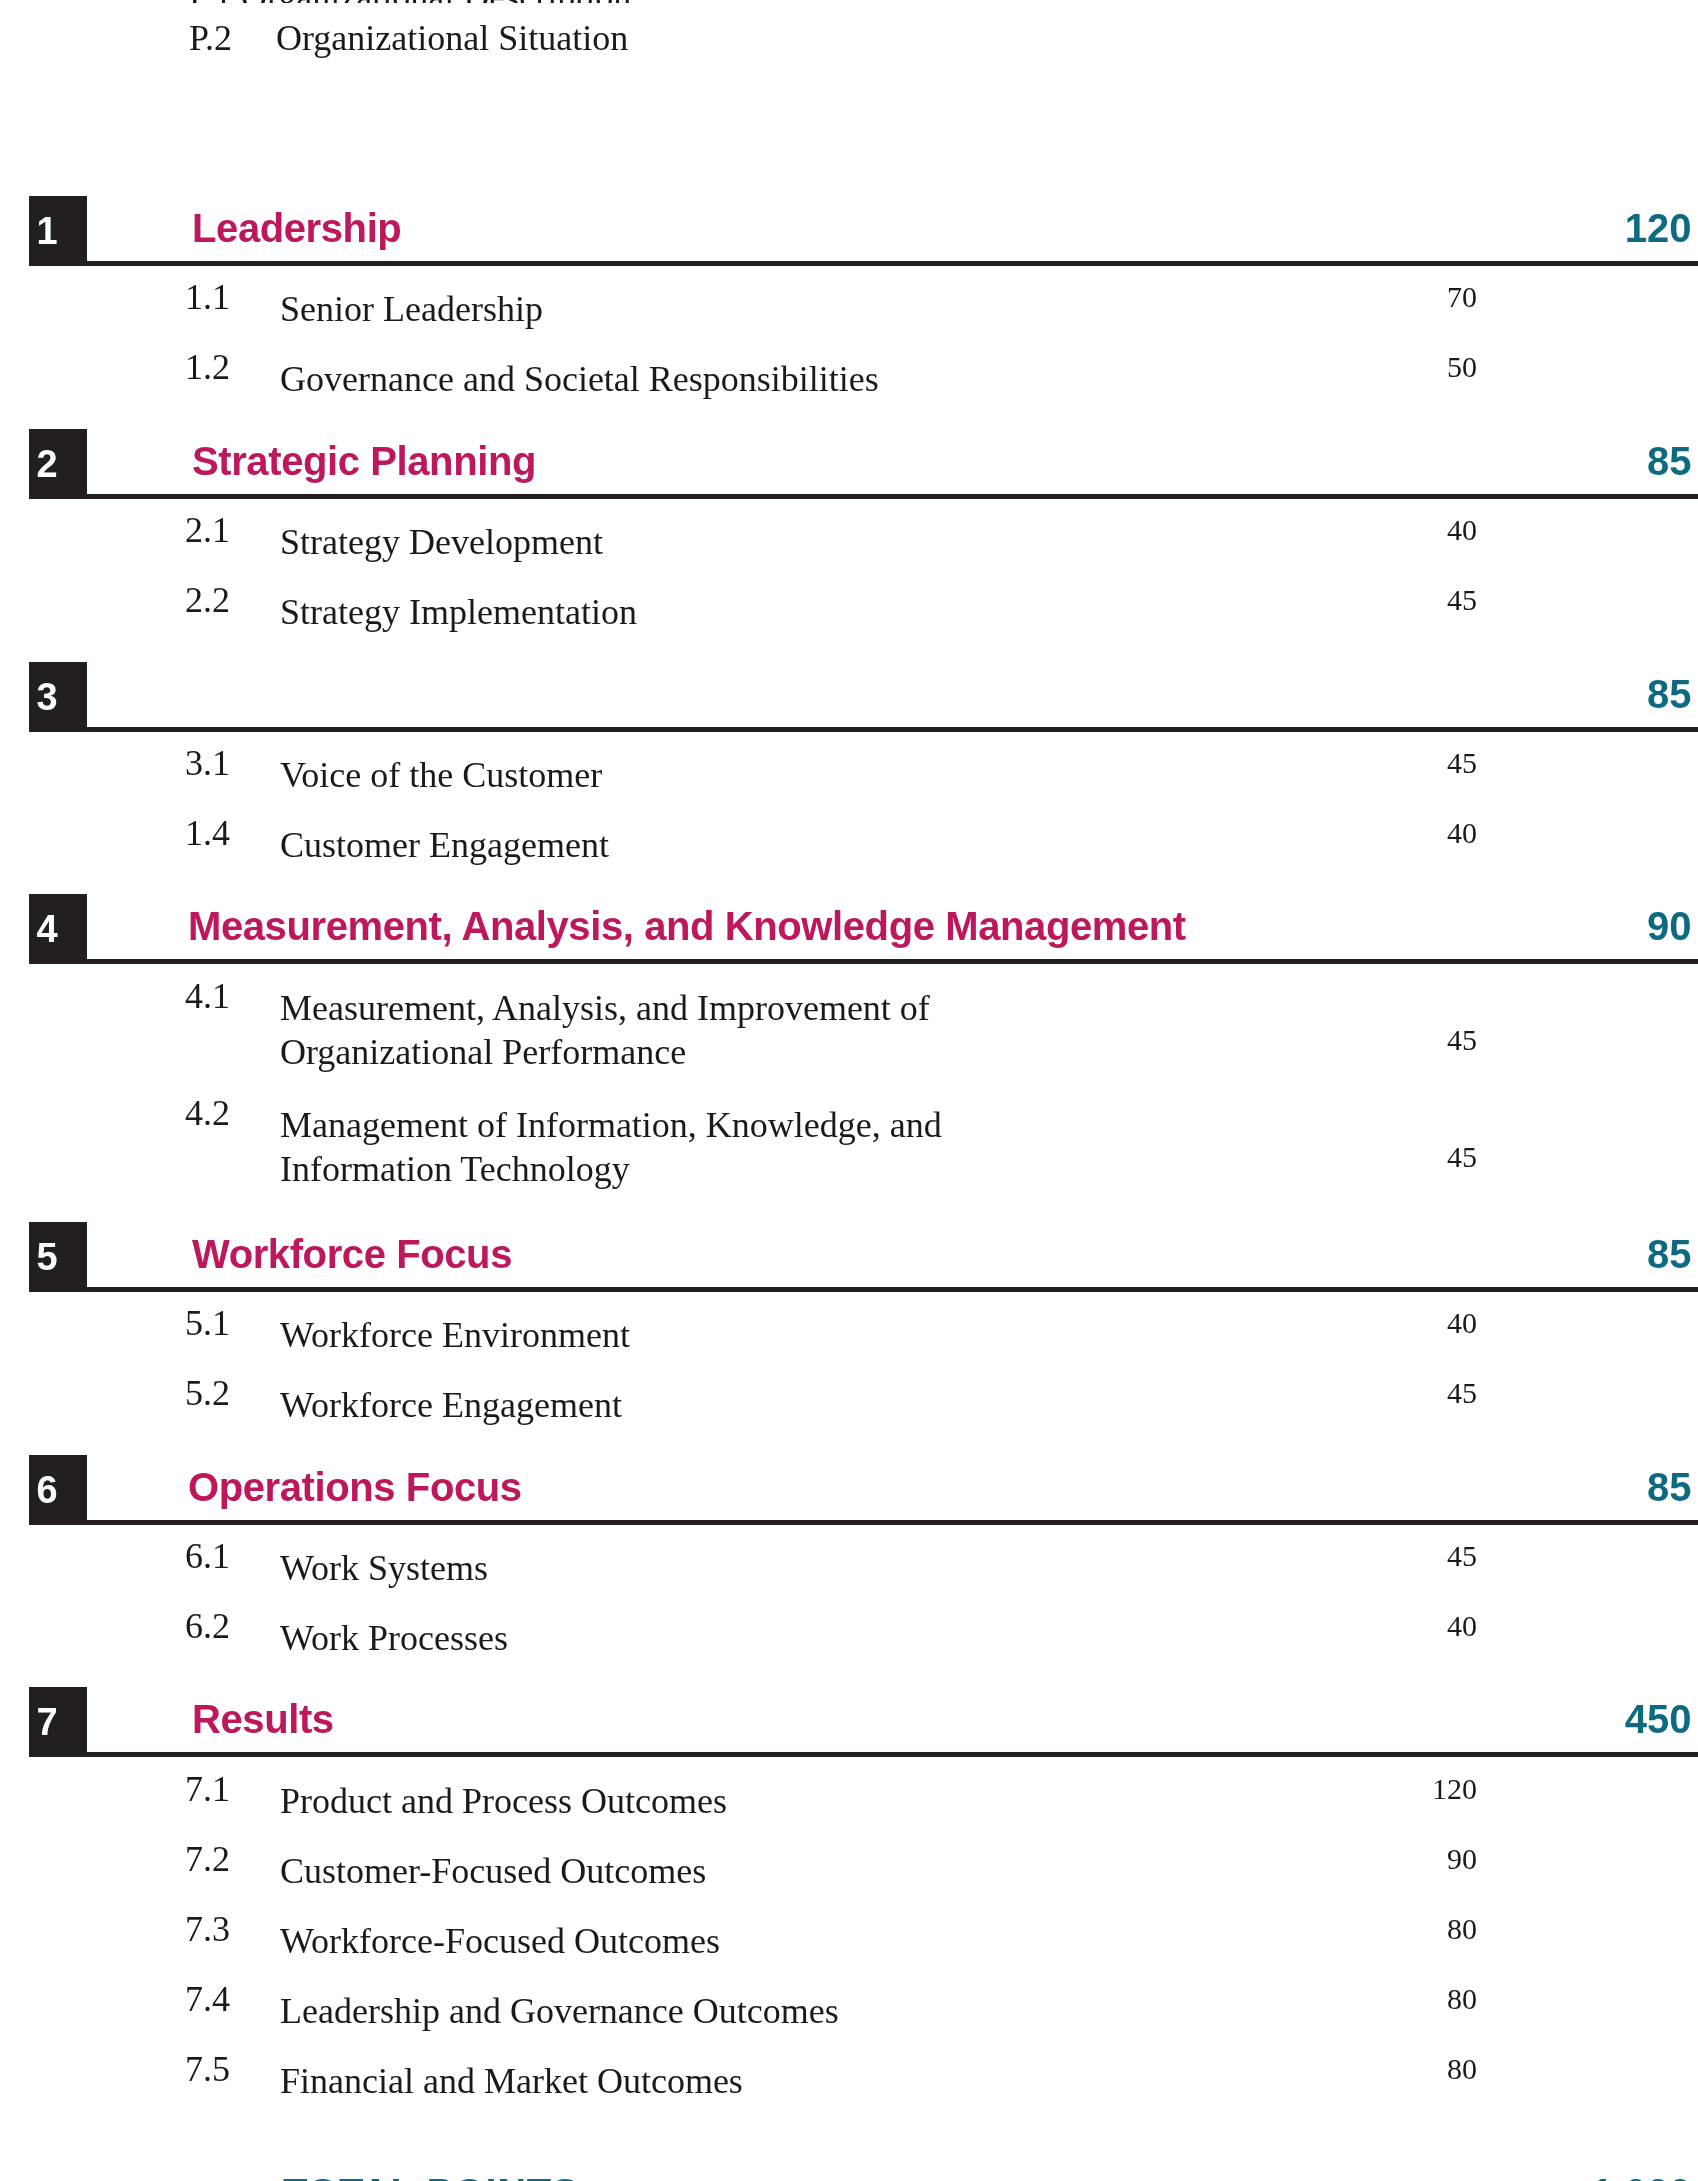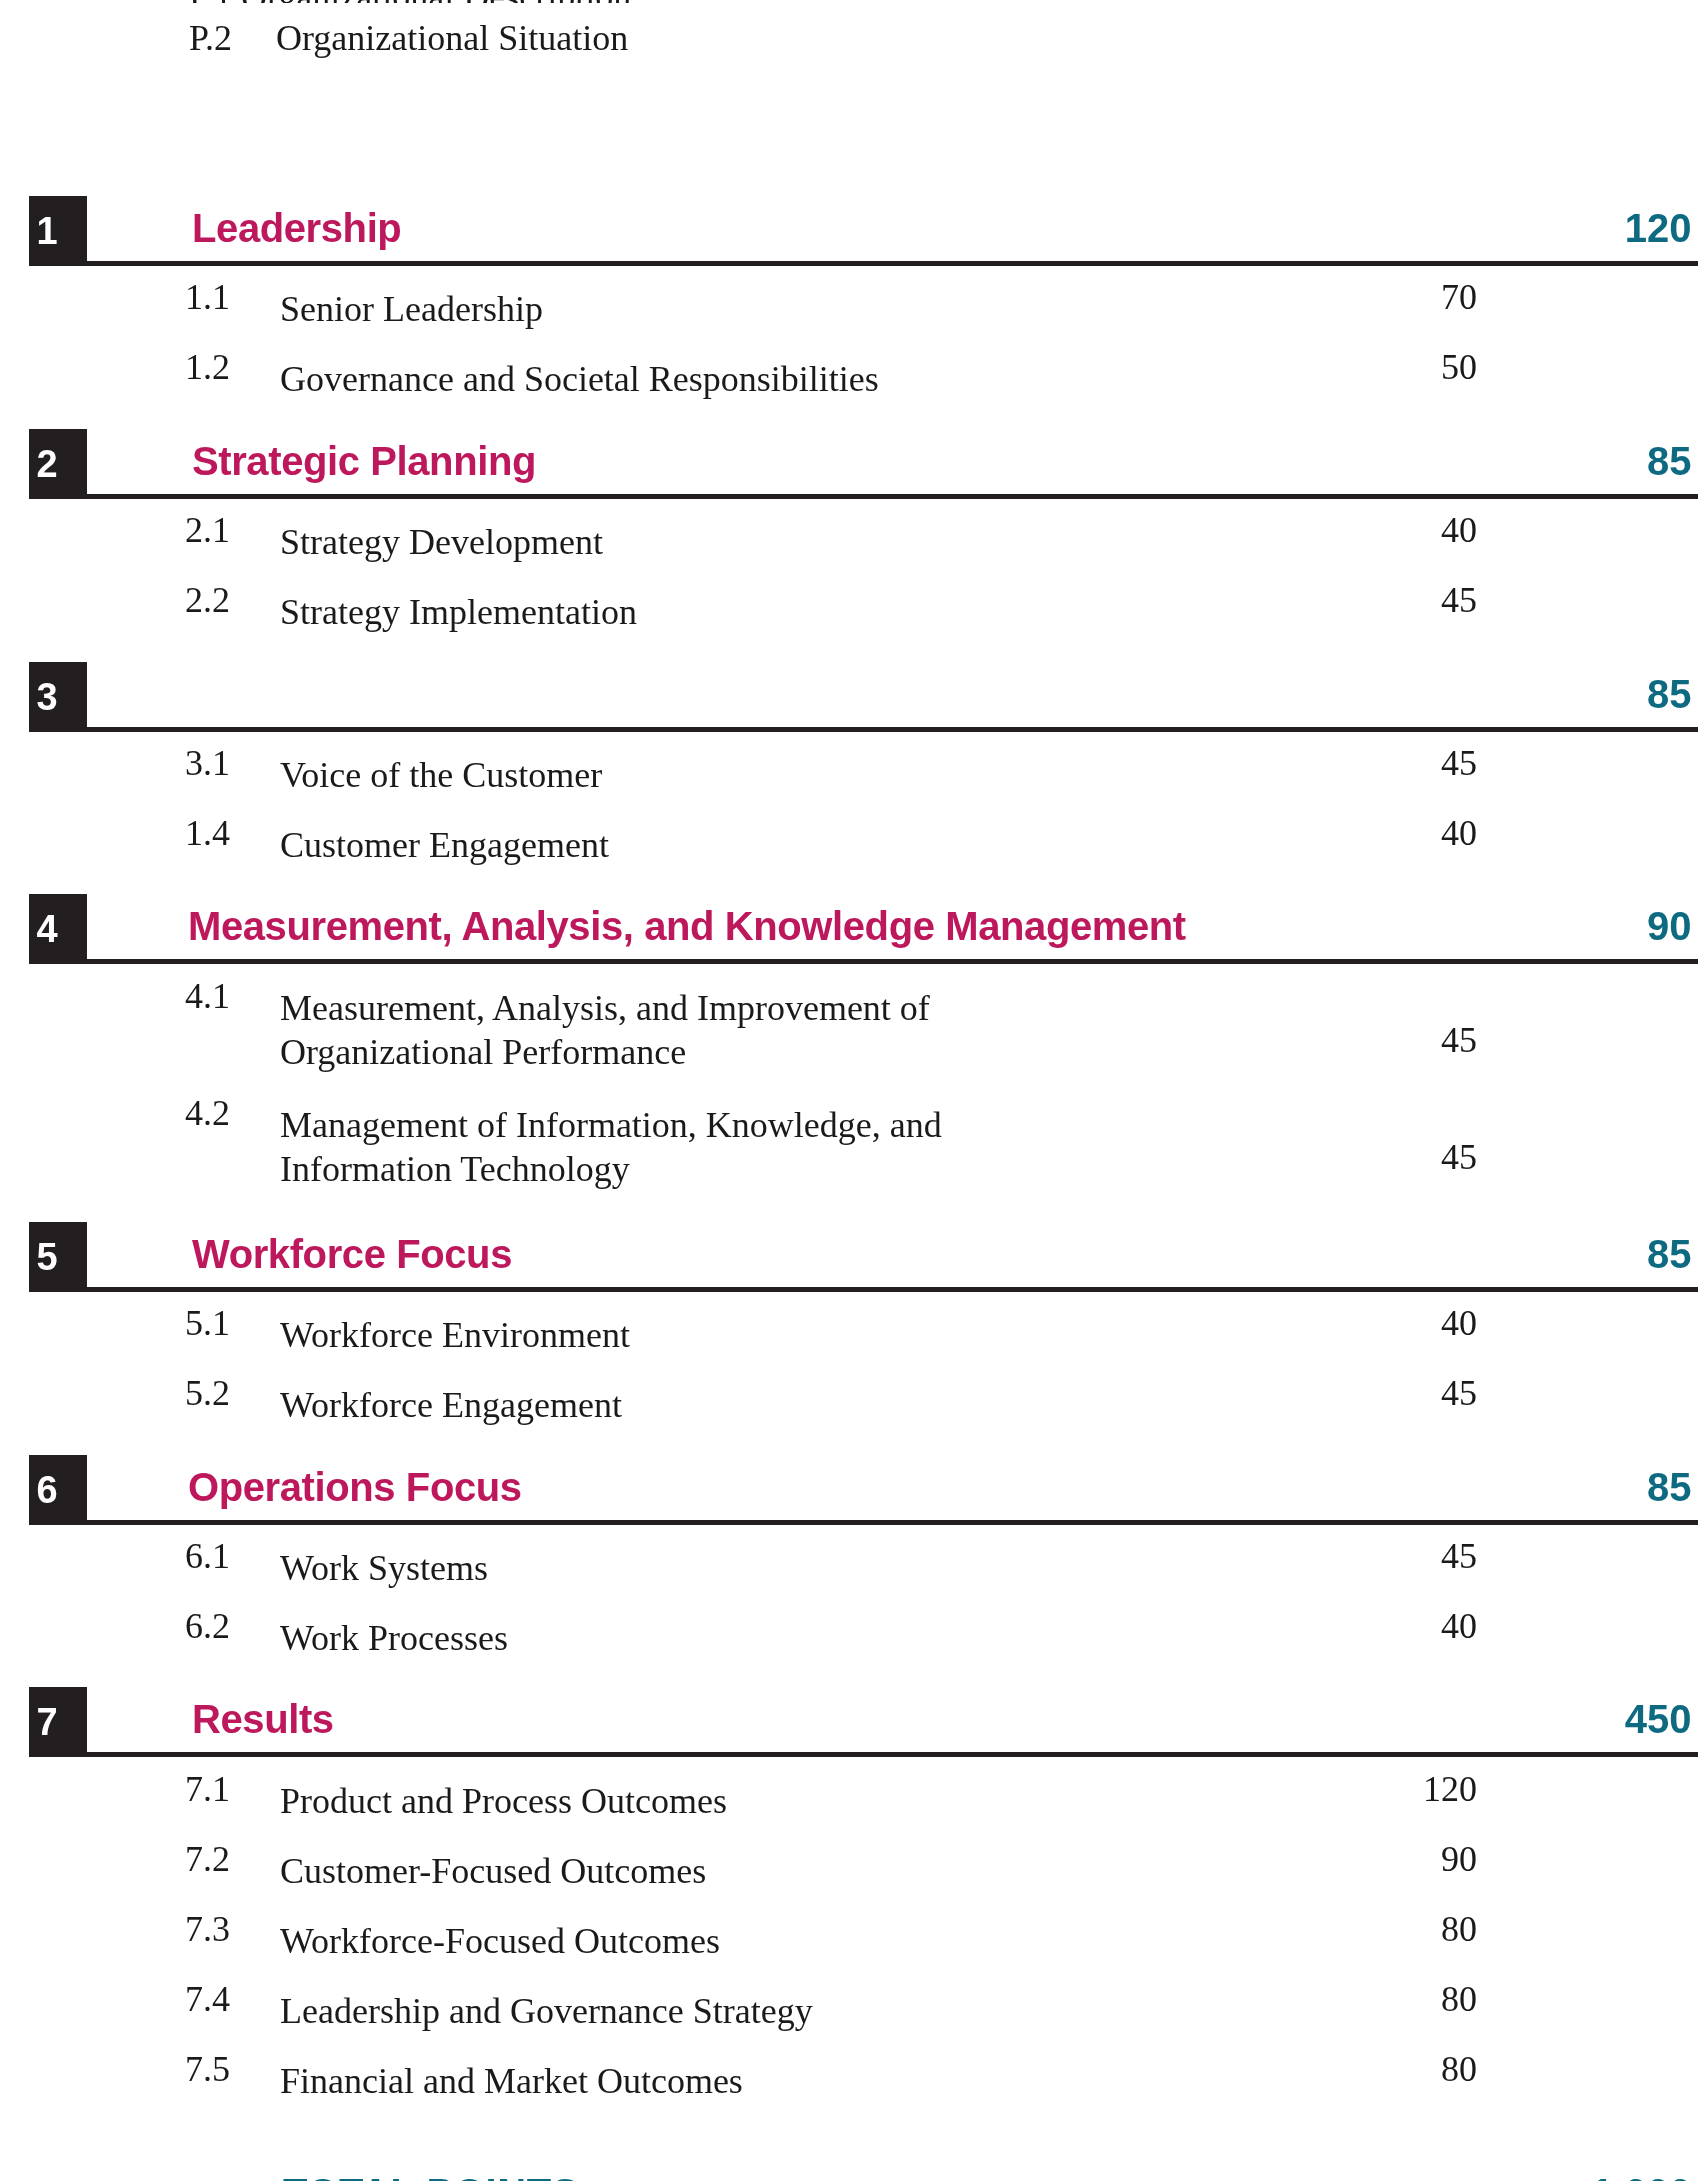--- a/index.html
+++ b/index.html
@@ -174,21 +174,21 @@
     font-size: 36px;
     line-height: 44px;
     color: #1a1a1a;
     white-space: pre-line;
   }
   .item-points {
     position: absolute;
     left: 1363px;
     width: 114px;
     text-align: right;
-    font-size: 36px;
+    font-size: 30px;
     line-height: 44px;
     color: #1a1a1a;
   }
 
   
   .total-row {
     position: absolute;
     left: 0;
     width: 1699px;
     height: 57px;
@@ -343,21 +343,21 @@
         <div class="item-label">Customer-Focused Outcomes</div>
         <div class="item-points" style="top: 0px;">90</div>
       </div>
       <div class="item" style="top: 1907px;">
         <div class="item-num">7.3</div>
         <div class="item-label">Workforce-Focused Outcomes</div>
         <div class="item-points" style="top: 0px;">80</div>
       </div>
       <div class="item" style="top: 1977px;">
         <div class="item-num">7.4</div>
-        <div class="item-label">Leadership and Governance Strategy</div>
+        <div class="item-label">Leadership and Governance Outcomes</div>
         <div class="item-points" style="top: 0px;">80</div>
       </div>
       <div class="item" style="top: 2047px;">
         <div class="item-num">7.5</div>
         <div class="item-label">Financial and Market Outcomes</div>
         <div class="item-points" style="top: 0px;">80</div>
       </div>
     </div>
 
   <div class="total-row" id="total-row" style="top: 2168px;">

